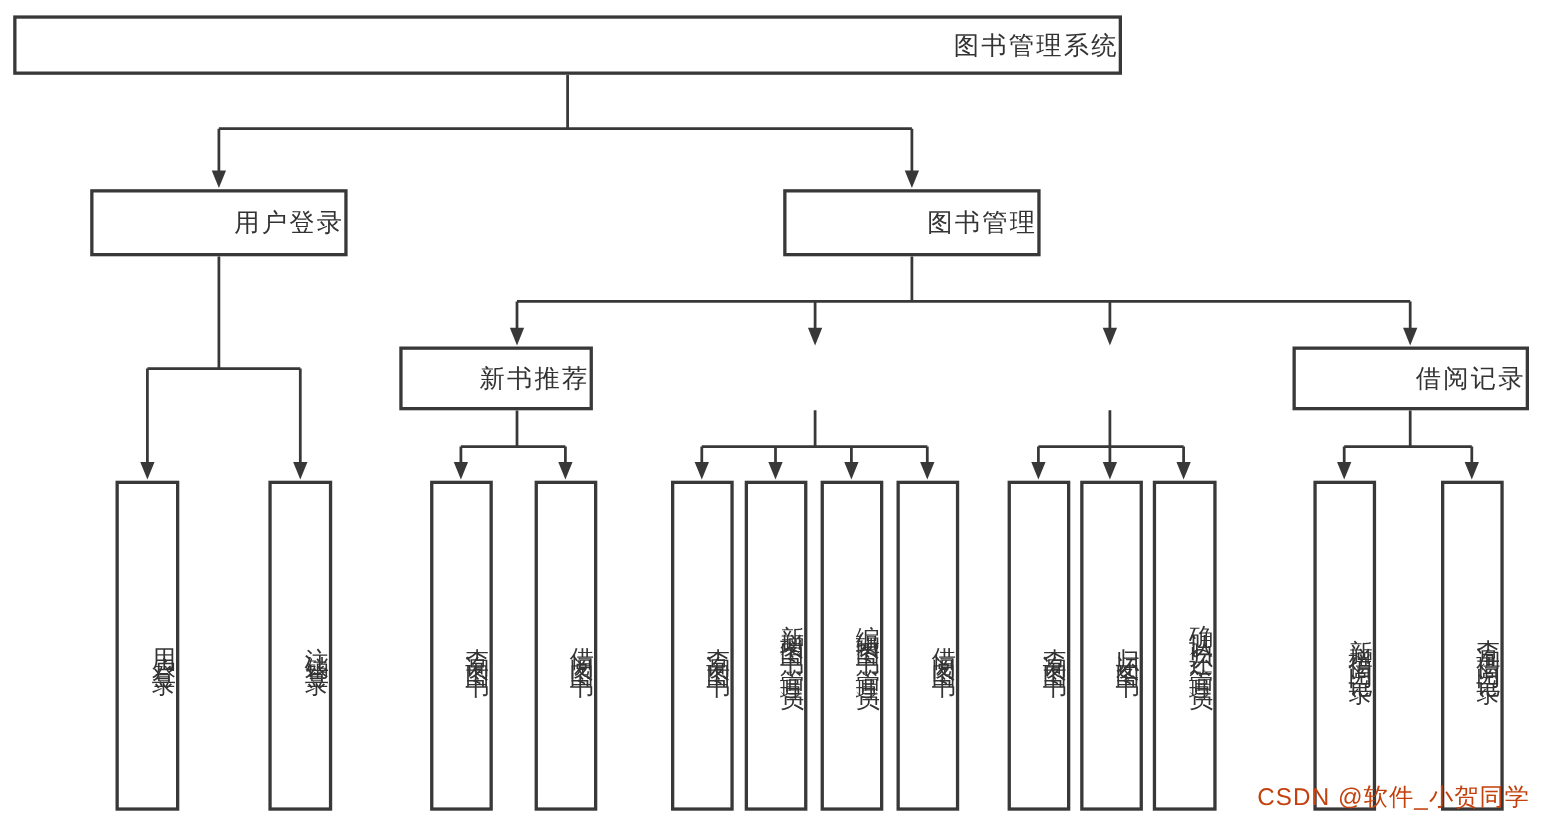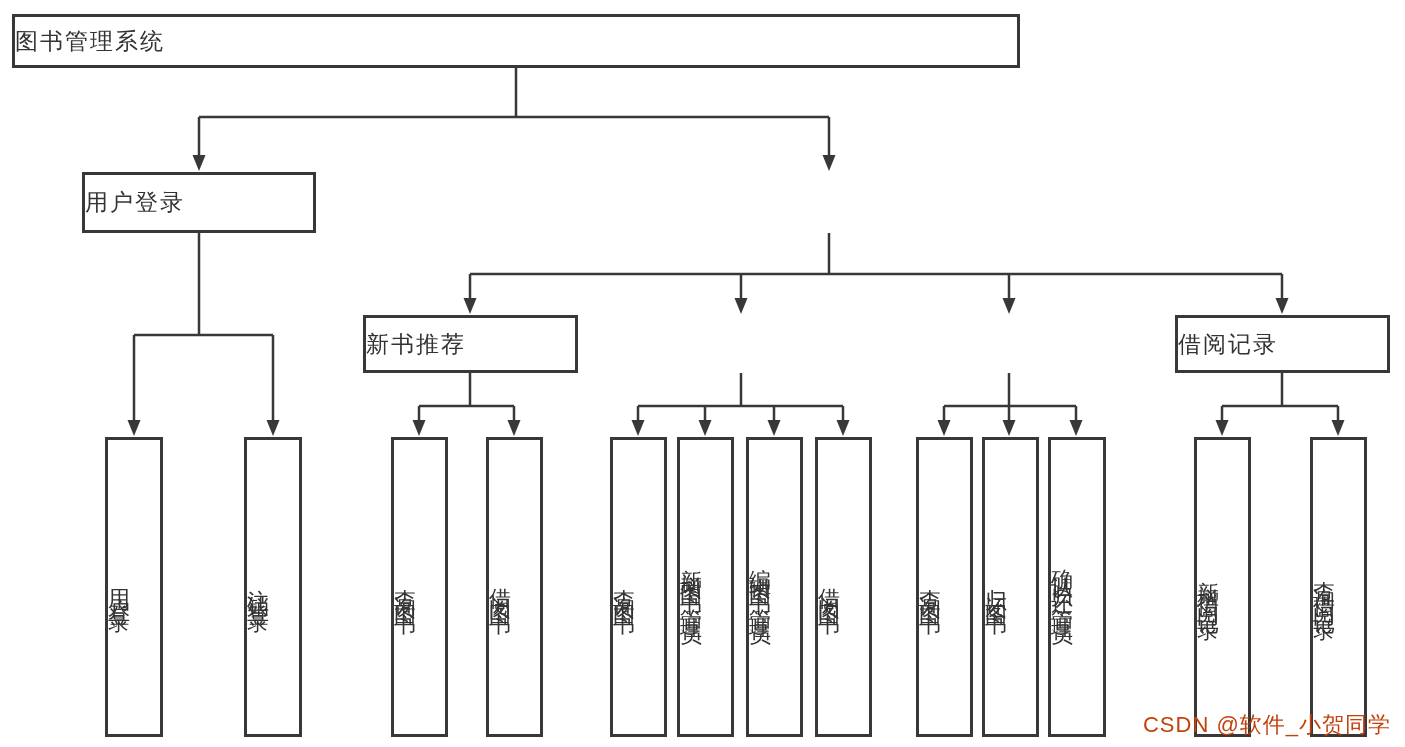--- a/index.html
+++ b/index.html
@@ -21,21 +21,21 @@
     top: 0;
     pointer-events: none;
   }
   .node {
     position: absolute;
     background: #ffffff;
     border: 3px solid #383838;
     box-sizing: border-box;
     display: flex;
     align-items: center;
-    justify-content: flex-start;
+    justify-content: flex-end;
     color: #333333;
   }
   .node.h span {
     font-size: 23px;
     letter-spacing: 2px;
     white-space: nowrap;
   }
   .node.v span {
     writing-mode: vertical-rl;
     font-size: 22px;
@@ -98,22 +98,25 @@
     </g>
   </svg>
 
   <div class="node h" style="left:12px; top:14px; width:1008px; height:54px">
     <span>图书管理系统</span>
   </div>
 
   <div class="node h" style="left:82px; top:172px; width:234px; height:61px">
     <span>用户登录</span>
   </div>
+  <div class="node h" style="left:712px; top:172px; width:234px; height:61px">
+    <span>图书管理</span>
+  </div>
 
-  <div class="node h" style="left:363px; top:315px; width:215px; height:58px">
+  <div class="node h" style="left:363px; top:315px; width:176px; height:58px">
     <span>新书推荐</span>
   </div>
   <div class="node h" style="left:1175px; top:315px; width:215px; height:58px">
     <span>借阅记录</span>
   </div>
 
   <div class="node v" style="left:105px; top:437px; width:58px; height:300px">
     <span>用户登录</span>
   </div>
   <div class="node v" style="left:244px; top:437px; width:58px; height:300px">

